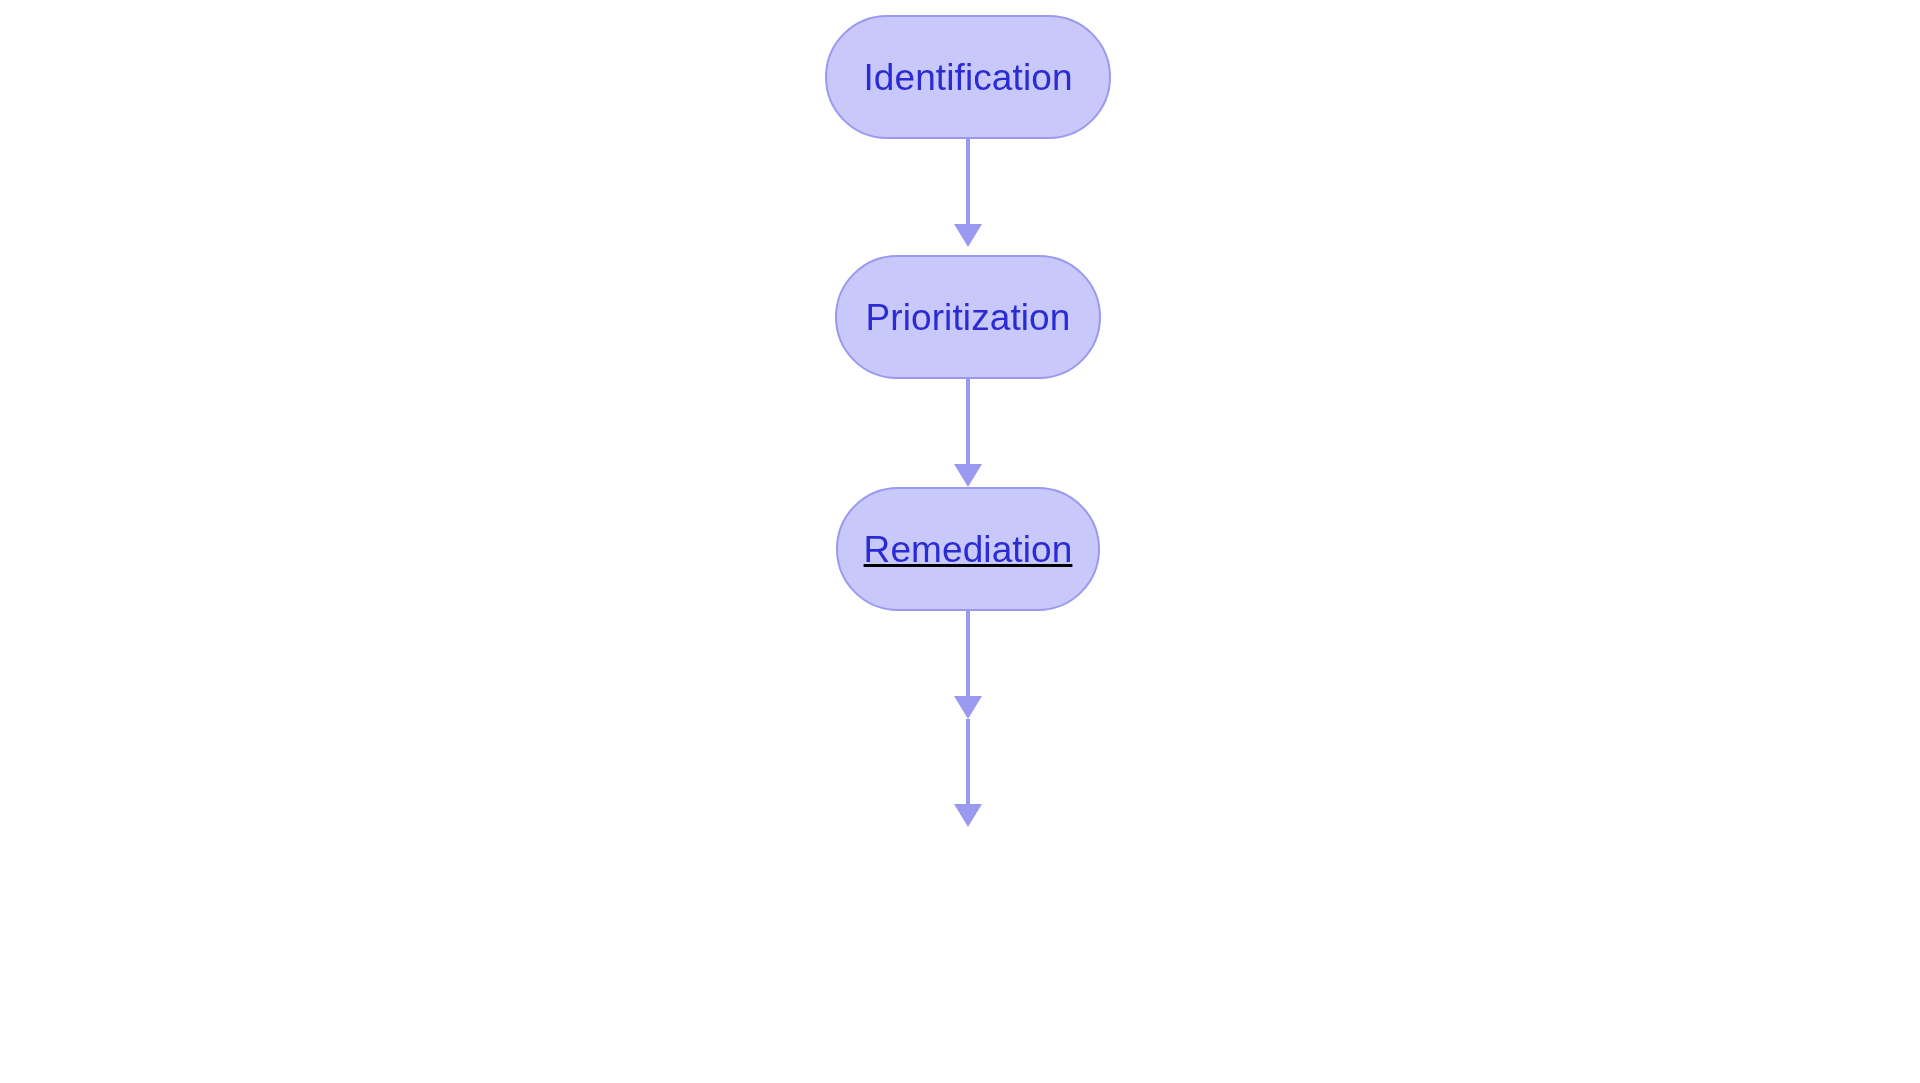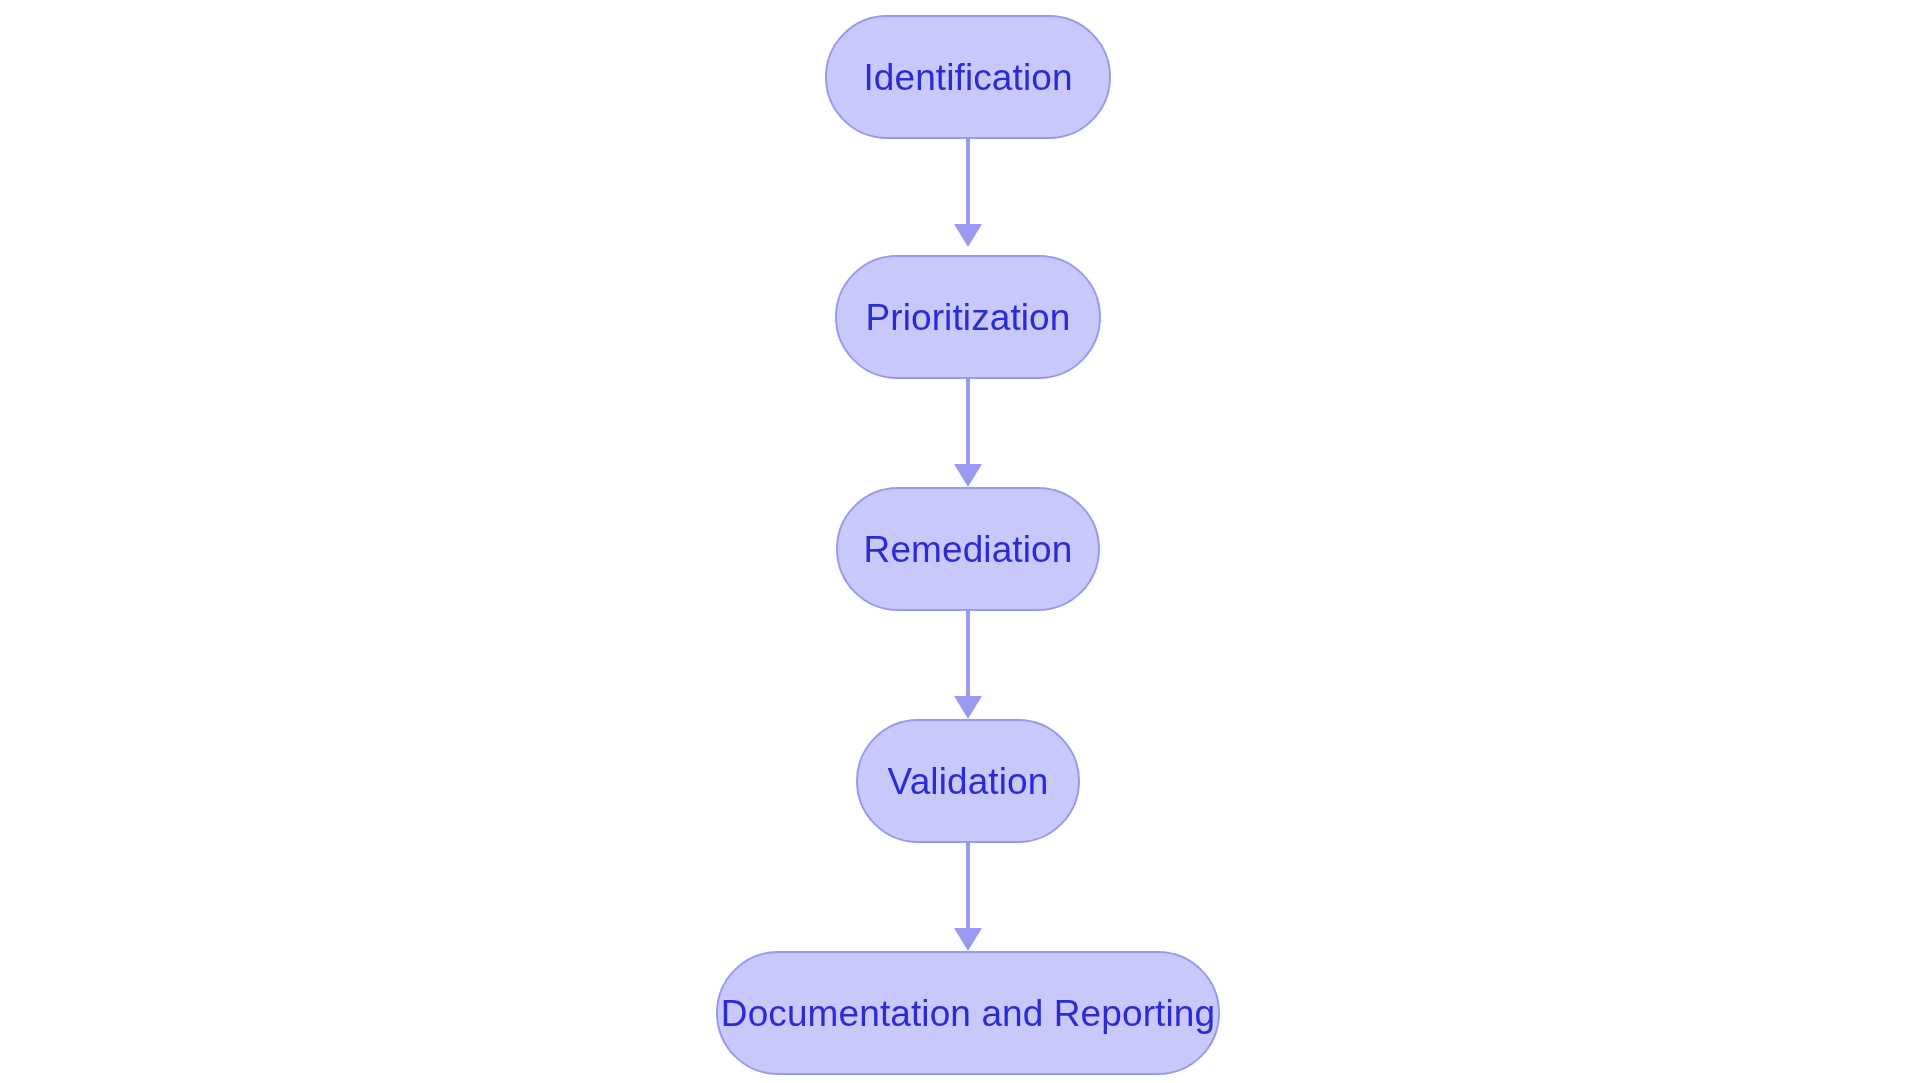--- a/index.html
+++ b/index.html
@@ -50,21 +50,21 @@
     font-size: 37px;
     font-weight: 400;
     letter-spacing: 0.1px;
     line-height: 1;
     white-space: nowrap;
   }
 
   
   .node-0 { width: 286px; }
   .node-1 { width: 266px; margin-top: 8px; }
-  .node-2 { width: 264px; }
+  .node-2 { width: 264px; text-decoration: underline; }
   .node-3 { width: 224px; }
   .node-4 { width: 504px; }
 
   
   .connector {
     position: relative;
     width: 30px;
     height: 108px;
     flex: 0 0 auto;
   }
@@ -120,27 +120,21 @@
 
     <div class="node node-2">
       <span class="node-label">Remediation</span>
     </div>
 
     <div class="connector">
       <div class="connector-line"></div>
       <div class="connector-head"></div>
     </div>
 
-    <div class="node node-3">
-      <span class="node-label">Validation</span>
-    </div>
 
     <div class="connector">
       <div class="connector-line"></div>
       <div class="connector-head"></div>
     </div>
 
-    <div class="node node-4">
-      <span class="node-label">Documentation and Reporting</span>
-    </div>
 
   </div>
 </div>
 
 </body></html>

